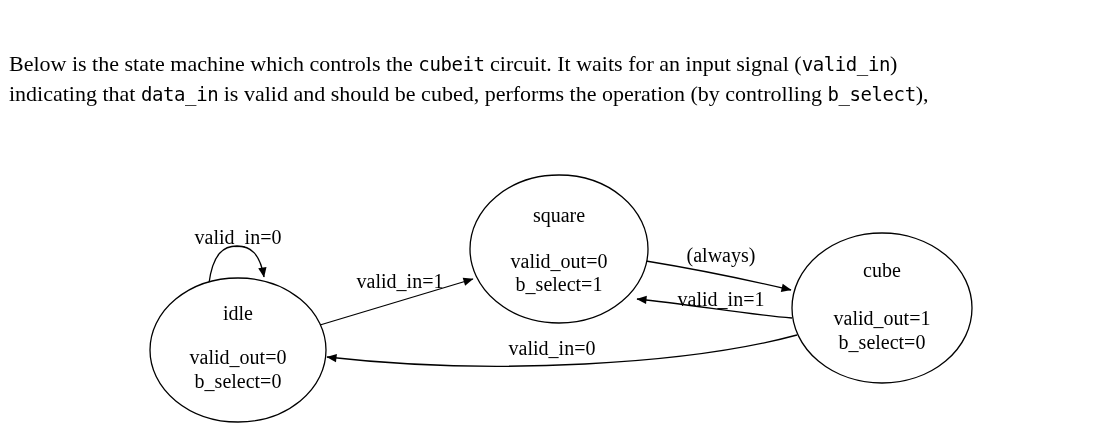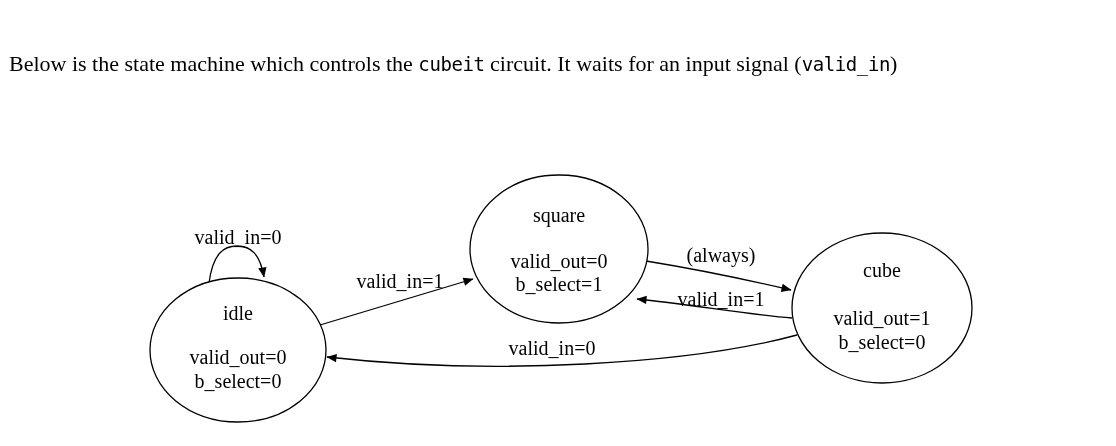--- a/index.html
+++ b/index.html
@@ -24,20 +24,21 @@
     fill:#000;text-anchor:middle;
   }
 </style>
 </head>
 <body>
 
 <div class="page">
 
   <div class="paragraph">
     <span class="pline"><span>Below is the state machine which controls the </span><span class="mono">cubeit</span><span> circuit. It waits for an input signal (</span><span class="mono">valid_in</span><span>)</span></span>
+    <span class="pline"><span>indicating that </span><span class="mono">data_in</span><span> is valid and should be cubed, performs the operation (by controlling </span><span class="mono">b_select</span><span>),</span></span>
   </div>
 
   <svg class="diagram" width="1116" height="446" viewBox="0 0 1116 446">
     <defs>
       <marker id="arrow" viewBox="0 0 10 10" refX="9.5" refY="5" markerWidth="13" markerHeight="10" orient="auto" markerUnits="userSpaceOnUse">
         <path d="M 0 0.8 L 10 5 L 0 9.2 z" fill="#000"></path>
       </marker>
     </defs>
 
     <path class="edge" d="M 209,283 C 213,253 224,246 237,246 C 251,246 260,254 264,277" marker-end="url(#arrow)"></path>

